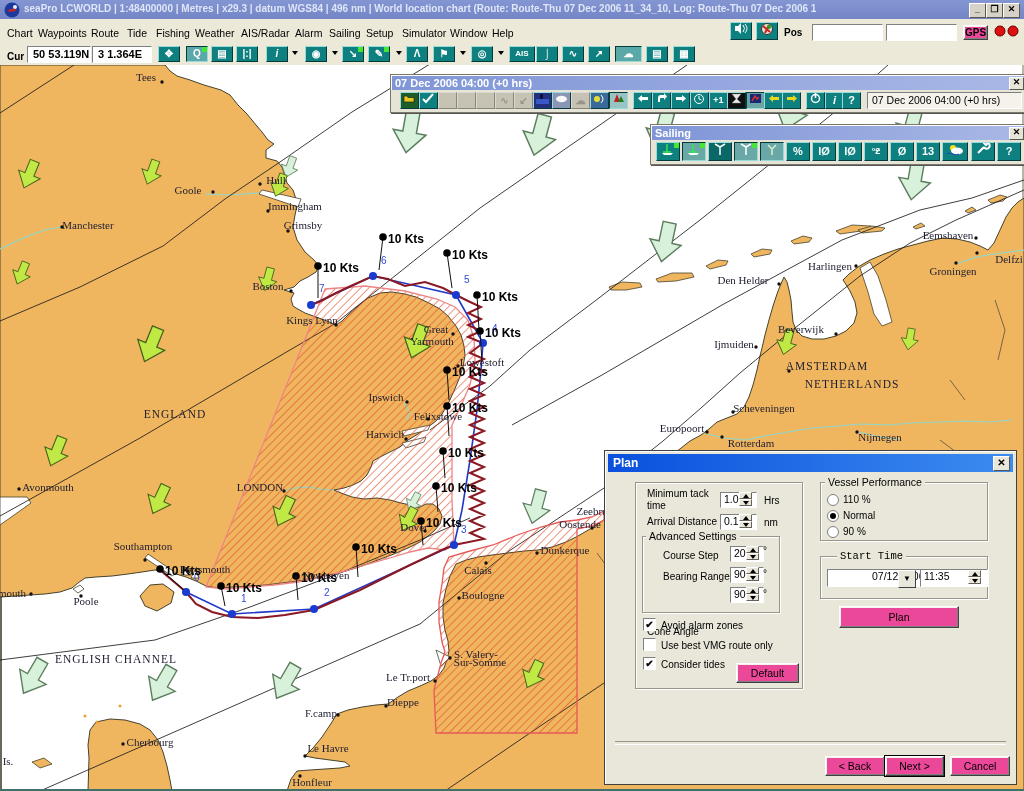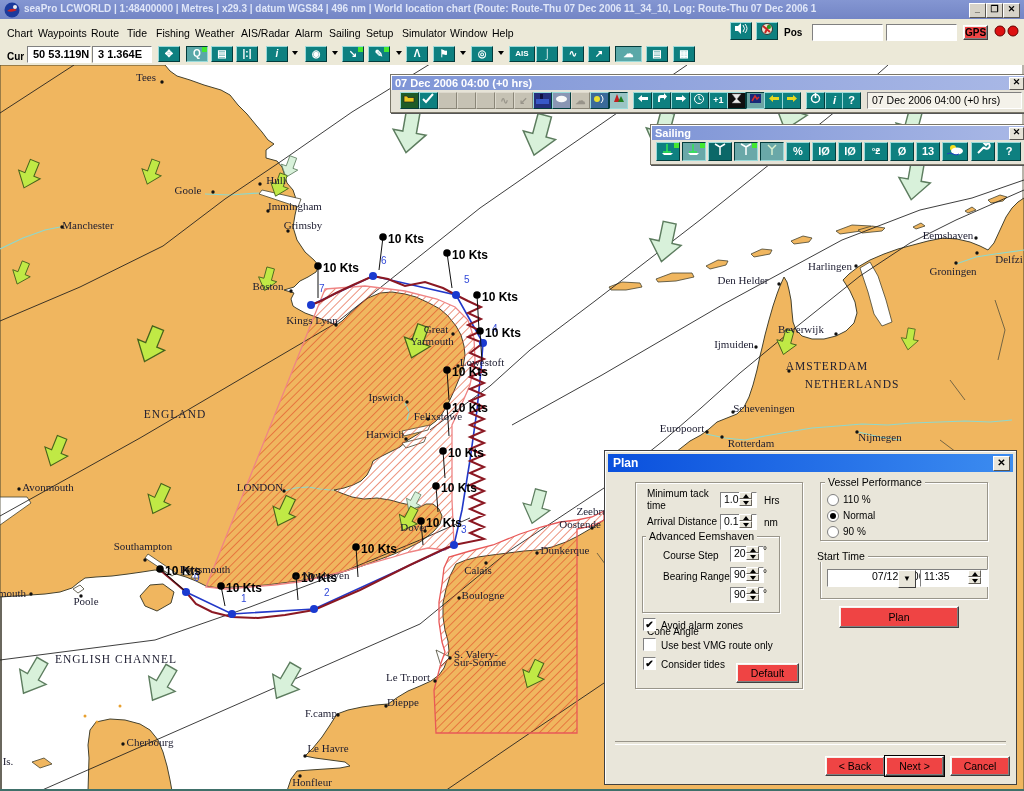--- a/index.html
+++ b/index.html
@@ -17,21 +17,21 @@
 .fwin{position:absolute;background:#e6e3d7;border:1px solid #7a7668;box-shadow:1px 1px 0 #555;margin-left:14px;}
 .fwin .ftitle{height:14px;background:linear-gradient(to right,#7f95d6,#a9b8e6);color:#fff;font-size:11px;font-weight:bold;padding-left:3px;line-height:14px;position:relative;border:1px solid #fff;border-bottom:none;}
 .fwin .fx{position:absolute;right:2px;top:1px;width:13px;height:11px;background:#e6e3d7;border:1px solid;border-color:#fff #5a5650 #5a5650 #fff;font-size:9px;line-height:9px;text-align:center;font-weight:bold;color:#000;}
 .sbtn{position:absolute;background:#0e8080;border:1px solid;border-color:#9adada #043c3c #043c3c #9adada;color:#fff;font-weight:bold;text-align:center;}
 #plandlg{position:absolute;left:604px;top:450px;width:411px;height:333px;background:#e9e6da;border:1px solid #404040;box-shadow:inset 1px 1px 0 #fff;}
 #plantitle{position:absolute;left:3px;top:3px;width:405px;height:18px;background:linear-gradient(to right,#0a50dd,#3c8cf0);color:#fff;font-weight:bold;font-size:12px;padding-left:5px;line-height:18px;box-sizing:border-box;}
 .gbox{position:absolute;border:1px solid #99958a;box-shadow:1px 1px 0 #fff, inset 1px 1px 0 #fff;}
 .glabel{position:absolute;background:#e9e6da;font-size:10.5px;padding:0 3px;color:#000;}
 .dlabel{position:absolute;font-size:10px;color:#000;}
 .spin{position:absolute;background:#fff;border:1px solid;border-color:#808080 #fff #fff #808080;font-size:10.5px;padding-left:3px;color:#000;}
-.dbtn{position:absolute;background:#ef4444;border:1px solid;border-color:#fff #404040 #404040 #fff;box-shadow:inset -1px -1px 0 #808080, inset 1px 1px 0 #f4f2ec;font-size:10.5px;text-align:center;color:#000;}
+.dbtn{position:absolute;background:#ec4899;border:1px solid;border-color:#fff #404040 #404040 #fff;box-shadow:inset -1px -1px 0 #808080, inset 1px 1px 0 #f4f2ec;font-size:10.5px;text-align:center;color:#000;}
 .cb{position:absolute;width:11px;height:11px;background:#fff;border:1px solid;border-color:#808080 #fff #fff #808080;font-size:10px;line-height:11px;text-align:center;font-weight:bold;}
 .sud{position:absolute;width:13px;}
 .sud div{height:7px;background:#e9e6da;border:1px solid;border-color:#fff #66625a #66625a #fff;box-sizing:border-box;position:relative;}
 .sud div:after{content:"";position:absolute;left:3px;width:0;height:0;border-left:3px solid transparent;border-right:3px solid transparent;}
 .sud .u:after{top:1px;border-bottom:4px solid #000;}
 .sud .d:after{top:1px;border-top:4px solid #000;}
 .radio{position:absolute;width:10px;height:10px;border-radius:50%;background:#fff;border:1px solid #808080;}
 </style></head><body>
 <div id="titlebar">
  <svg style="position:absolute;left:4px;top:2px" width="16" height="16">
@@ -472,21 +472,21 @@
     </div>
  <div class="dlabel" style="left:159px;top:44px;">Hrs</div>
  <div class="dlabel" style="left:42px;top:65px;">Arrival Distance</div>
  <div class="spin" style="left:115px;top:63px;width:32px;height:14px;">0.1</div>
     <div class="sud" style="left:134px;top:63px;">
       <div class="u"></div>
       <div class="d"></div>
     </div>
  <div class="dlabel" style="left:159px;top:66px;">nm</div>
  <div class="gbox" style="left:37px;top:85px;width:136px;height:75px;"></div>
- <div class="glabel" style="left:41px;top:79px;">Advanced Eemshaven</div>
+ <div class="glabel" style="left:41px;top:79px;">Advanced Settings</div>
  <div class="dlabel" style="left:42px;top:99px;margin-left:16px;">Course Step</div>
  <div class="spin" style="left:125px;top:95px;width:29px;height:14px;">20</div>
     <div class="sud" style="left:141px;top:95px;">
       <div class="u"></div>
       <div class="d"></div>
     </div>
  <div class="dlabel" style="left:158px;top:94px;">°</div>
  <div class="dlabel" style="left:58px;top:120px;">Bearing Range</div>
  <div class="spin" style="left:125px;top:116px;width:29px;height:14px;">90</div>
     <div class="sud" style="left:141px;top:116px;">
@@ -511,21 +511,21 @@
  <div class="gbox" style="left:215px;top:31px;width:166px;height:57px;"></div>
  <div class="glabel" style="left:220px;top:25px;">Vessel Performance</div>
  <div class="radio" style="left:222px;top:43px;"></div>
     <div class="dlabel" style="left:238px;top:43px;">110 %</div>
  <div class="radio" style="left:222px;top:59px;"></div>
     <div style="position:absolute;left:225px;top:62px;width:6px;height:6px;border-radius:50%;background:#000;"></div>
     <div class="dlabel" style="left:238px;top:59px;">Normal</div>
  <div class="radio" style="left:222px;top:75px;"></div>
     <div class="dlabel" style="left:238px;top:75px;">90 %</div>
  <div class="gbox" style="left:215px;top:105px;width:166px;height:41px;"></div>
- <div class="glabel" style="left:209px;top:99px;">Start Time</div>
+ <div class="glabel" style="left:232px;top:99px;font-family:Liberation Mono, monospace;">Start Time</div>
  <div class="spin" style="left:222px;top:118px;width:86px;height:16px;padding-left:44px;">07/12/2006</div>
  <div style="position:absolute;left:293px;top:119px;width:16px;height:16px;background:#e9e6da;border:1px solid;border-color:#fff #404040 #404040 #fff;text-align:center;font-size:8px;line-height:16px">▼</div>
  <div class="spin" style="left:315px;top:118px;width:63px;height:16px;">11:35</div>
     <div class="sud" style="left:363px;top:119px;">
       <div class="u"></div>
       <div class="d"></div>
     </div>
  <div class="dbtn" style="left:234px;top:155px;width:118px;height:20px;line-height:20px;">Plan</div>
  <div style="position:absolute;left:10px;top:290px;width:391px;height:2px;border-top:1px solid #99958a;border-bottom:1px solid #fff;"></div>
  <div class="dbtn" style="left:220px;top:305px;width:58px;height:18px;line-height:18px;">&lt; Back</div>

